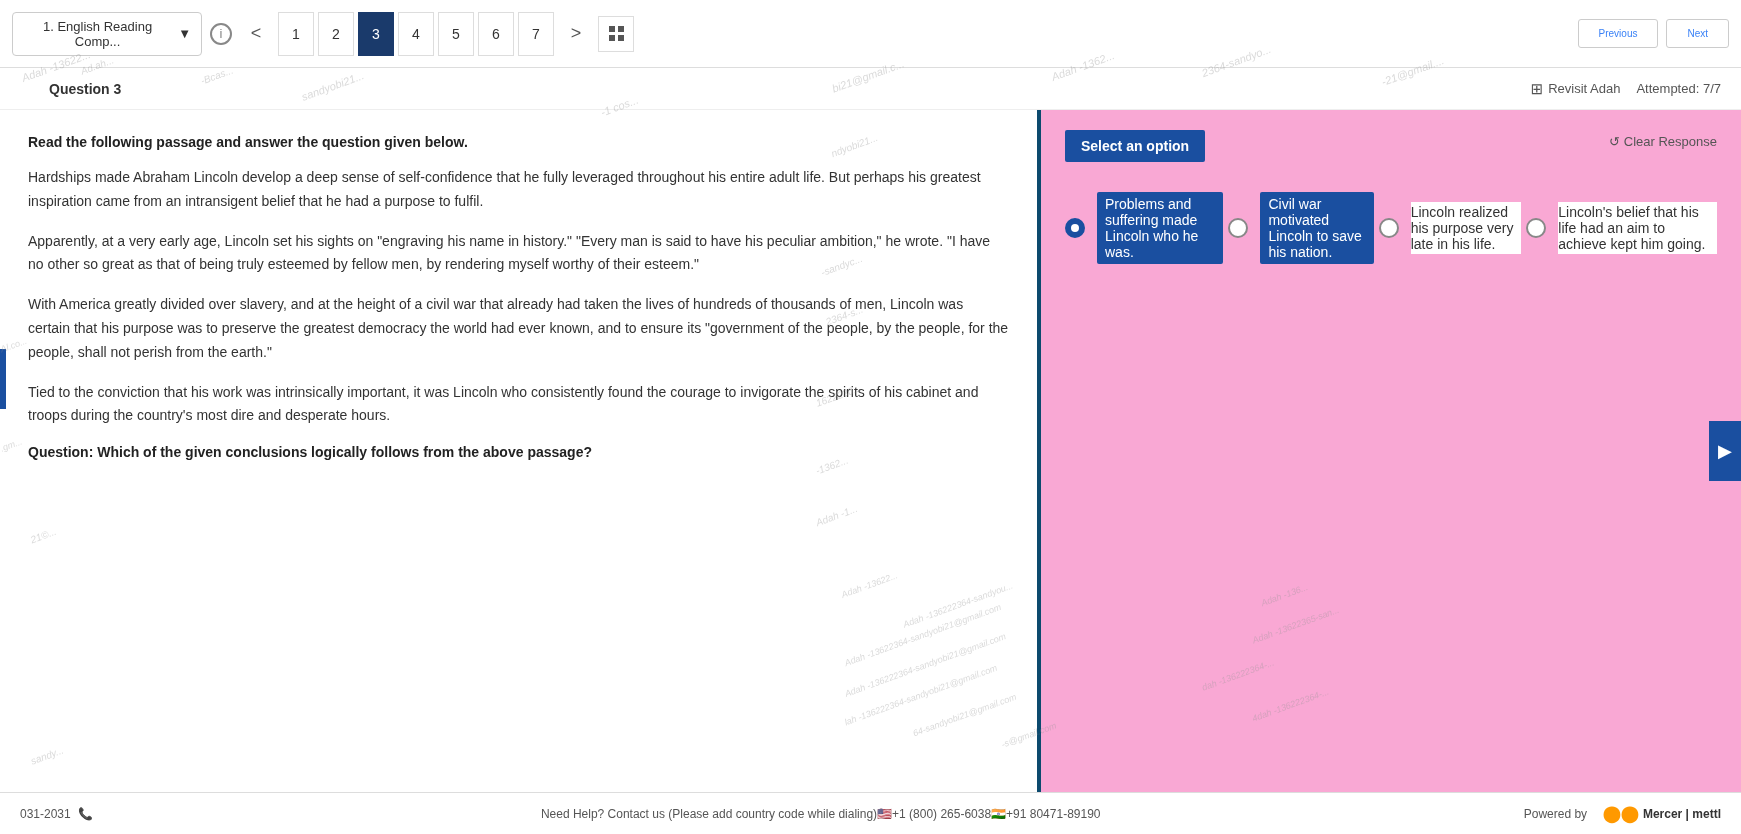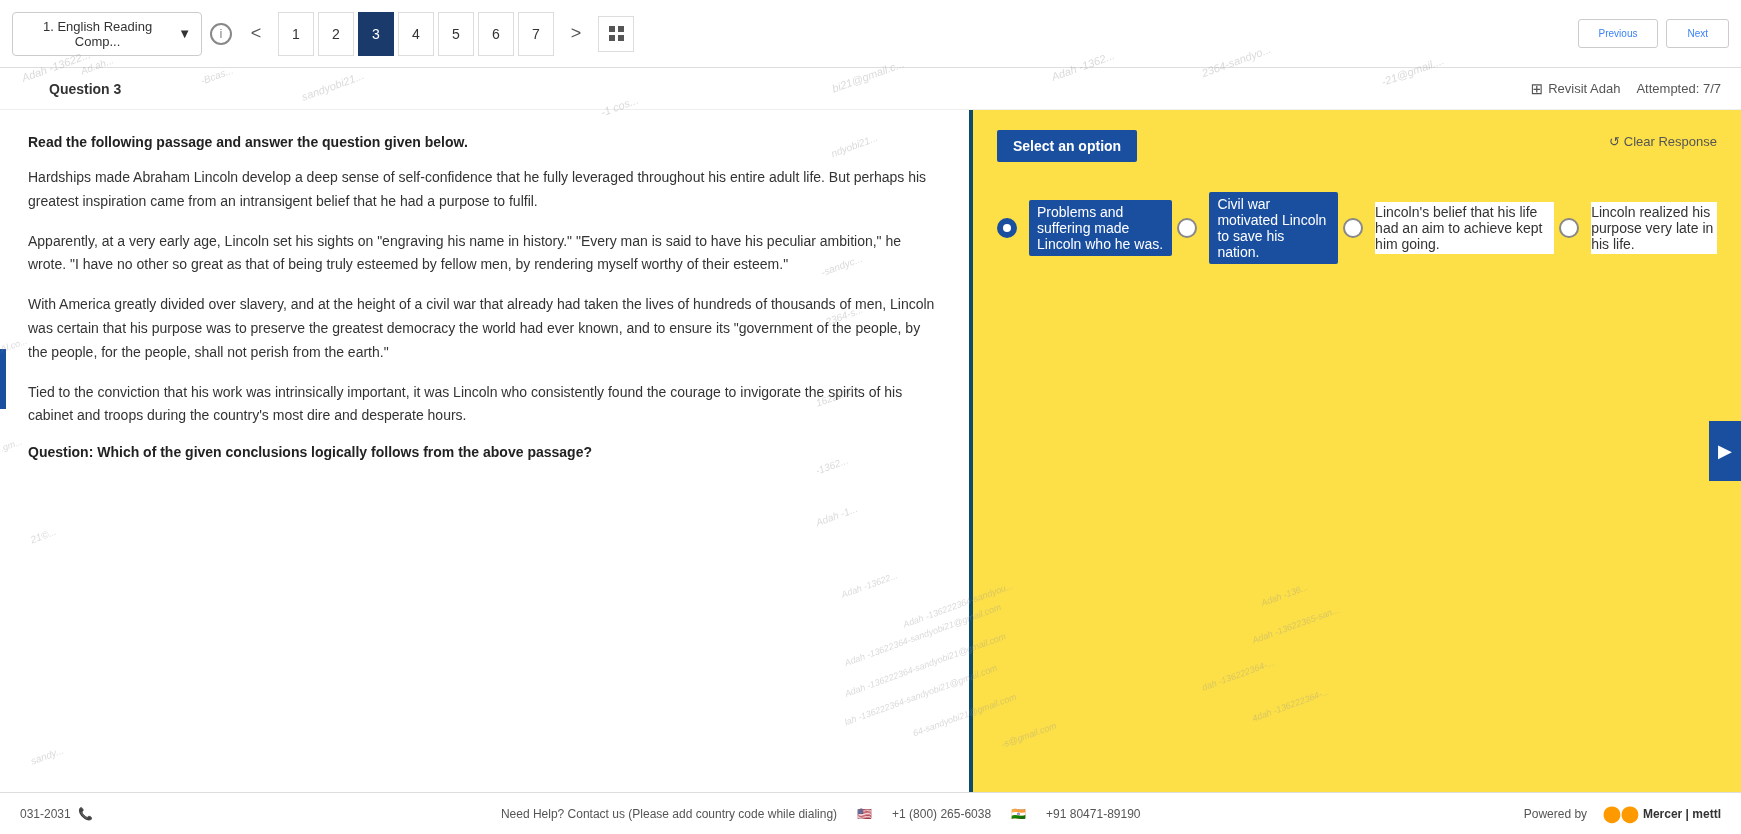--- a/index.html
+++ b/index.html
@@ -227,22 +227,22 @@
 
     .question-text {
       font-weight: bold;
       font-size: 14px;
       margin-top: 12px;
       color: #222;
     }
 
     
     .options-panel {
-      width: 768px;
-      background: #fde047;
+      width: 700px;
+      background: #f9a8d4;
       padding: 20px 24px;
       overflow-y: auto;
       flex-shrink: 0;
     }
 
     .select-option-header {
       background: #1a4fa0;
       color: #fff;
       padding: 8px 16px;
       font-size: 14px;
@@ -333,21 +333,20 @@
     }
 
     .footer-left {
       display: flex;
       gap: 8px;
       align-items: center;
     }
 
     .footer-center {
       display: flex;
-      gap: 20px;
       align-items: center;
       margin-left: 24px;
     }
 
     .footer-right {
       display: flex;
       align-items: center;
       gap: 16px;
     }
 
@@ -532,26 +531,26 @@
           <span class="option-text highlighted">Problems and suffering made Lincoln who he was.</span>
         </div>
 
         <div class="option-item">
           <div class="option-radio"></div>
           <span class="option-text highlighted">Civil war motivated Lincoln to save his nation.</span>
         </div>
 
         <div class="option-item">
           <div class="option-radio"></div>
-          <span class="option-text">Lincoln's belief that his life had an aim to achieve kept him going.</span>
+          <span class="option-text">Lincoln realized his purpose very late in his life.</span>
         </div>
 
         <div class="option-item">
           <div class="option-radio"></div>
-          <span class="option-text">Lincoln realized his purpose very late in his life.</span>
+          <span class="option-text">Lincoln's belief that his life had an aim to achieve kept him going.</span>
         </div>
 
       </div>
     </div>
 
     <button class="right-arrow-btn">▶</button>
 
   </div>
 
   <div class="footer">

